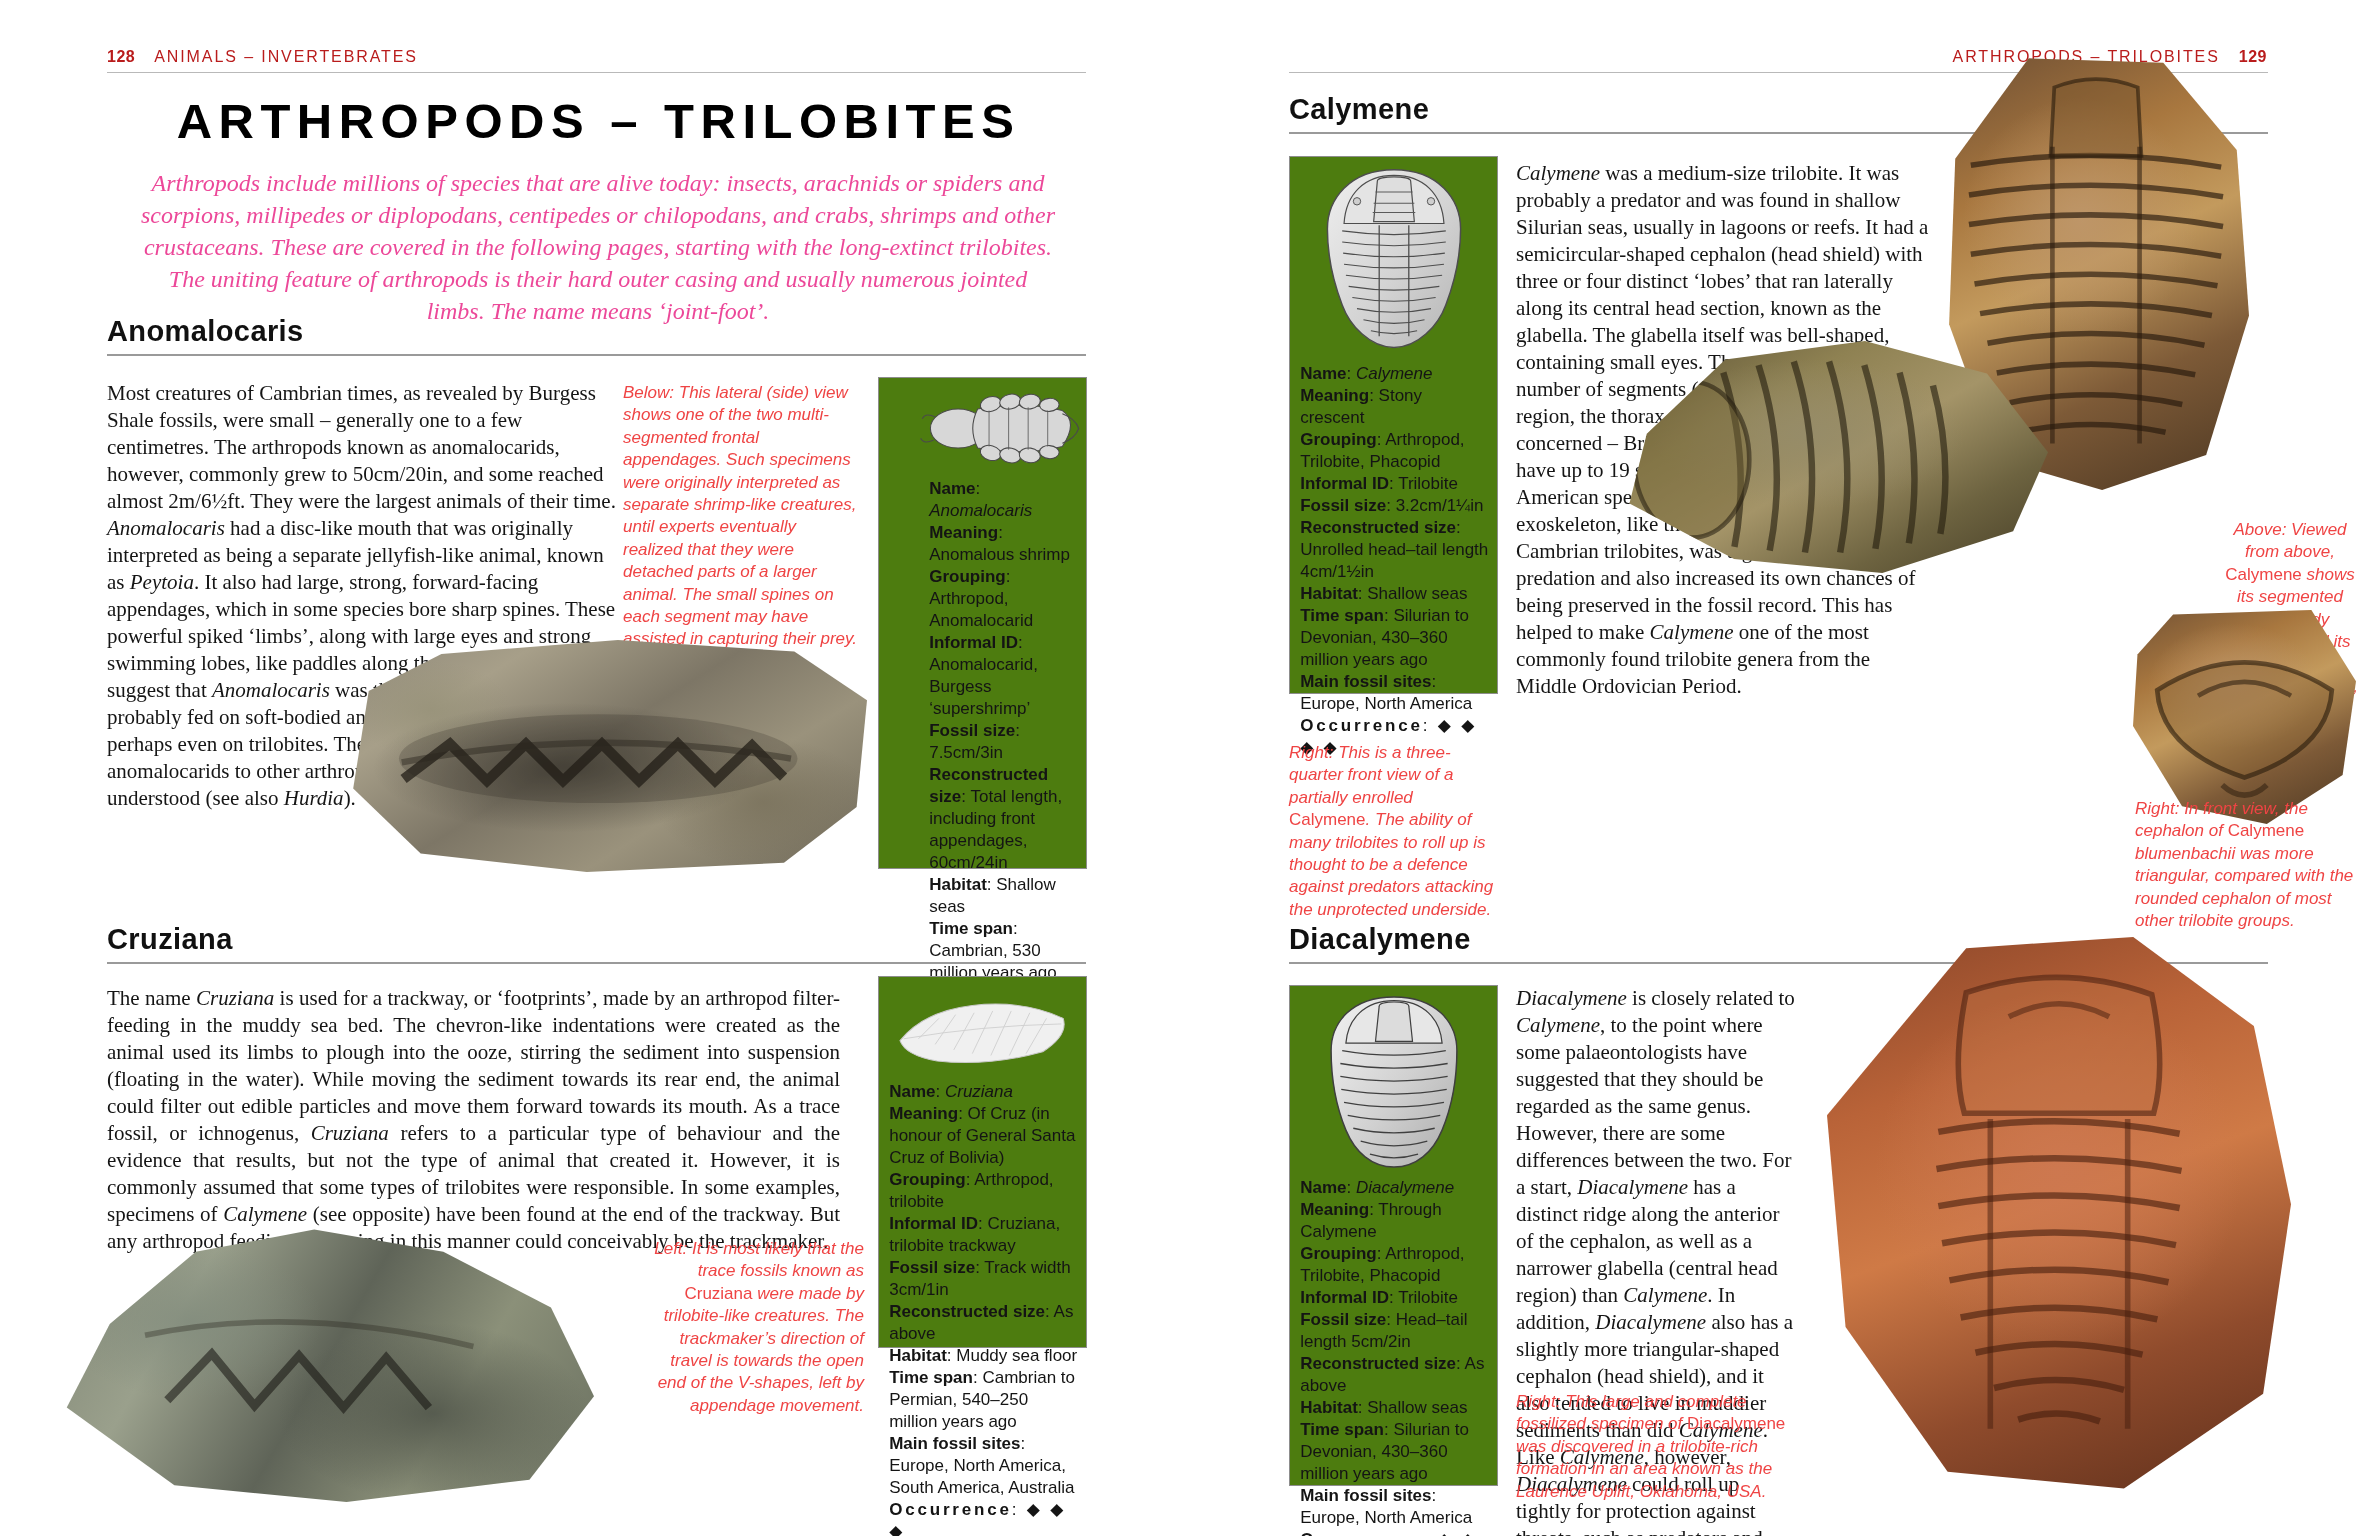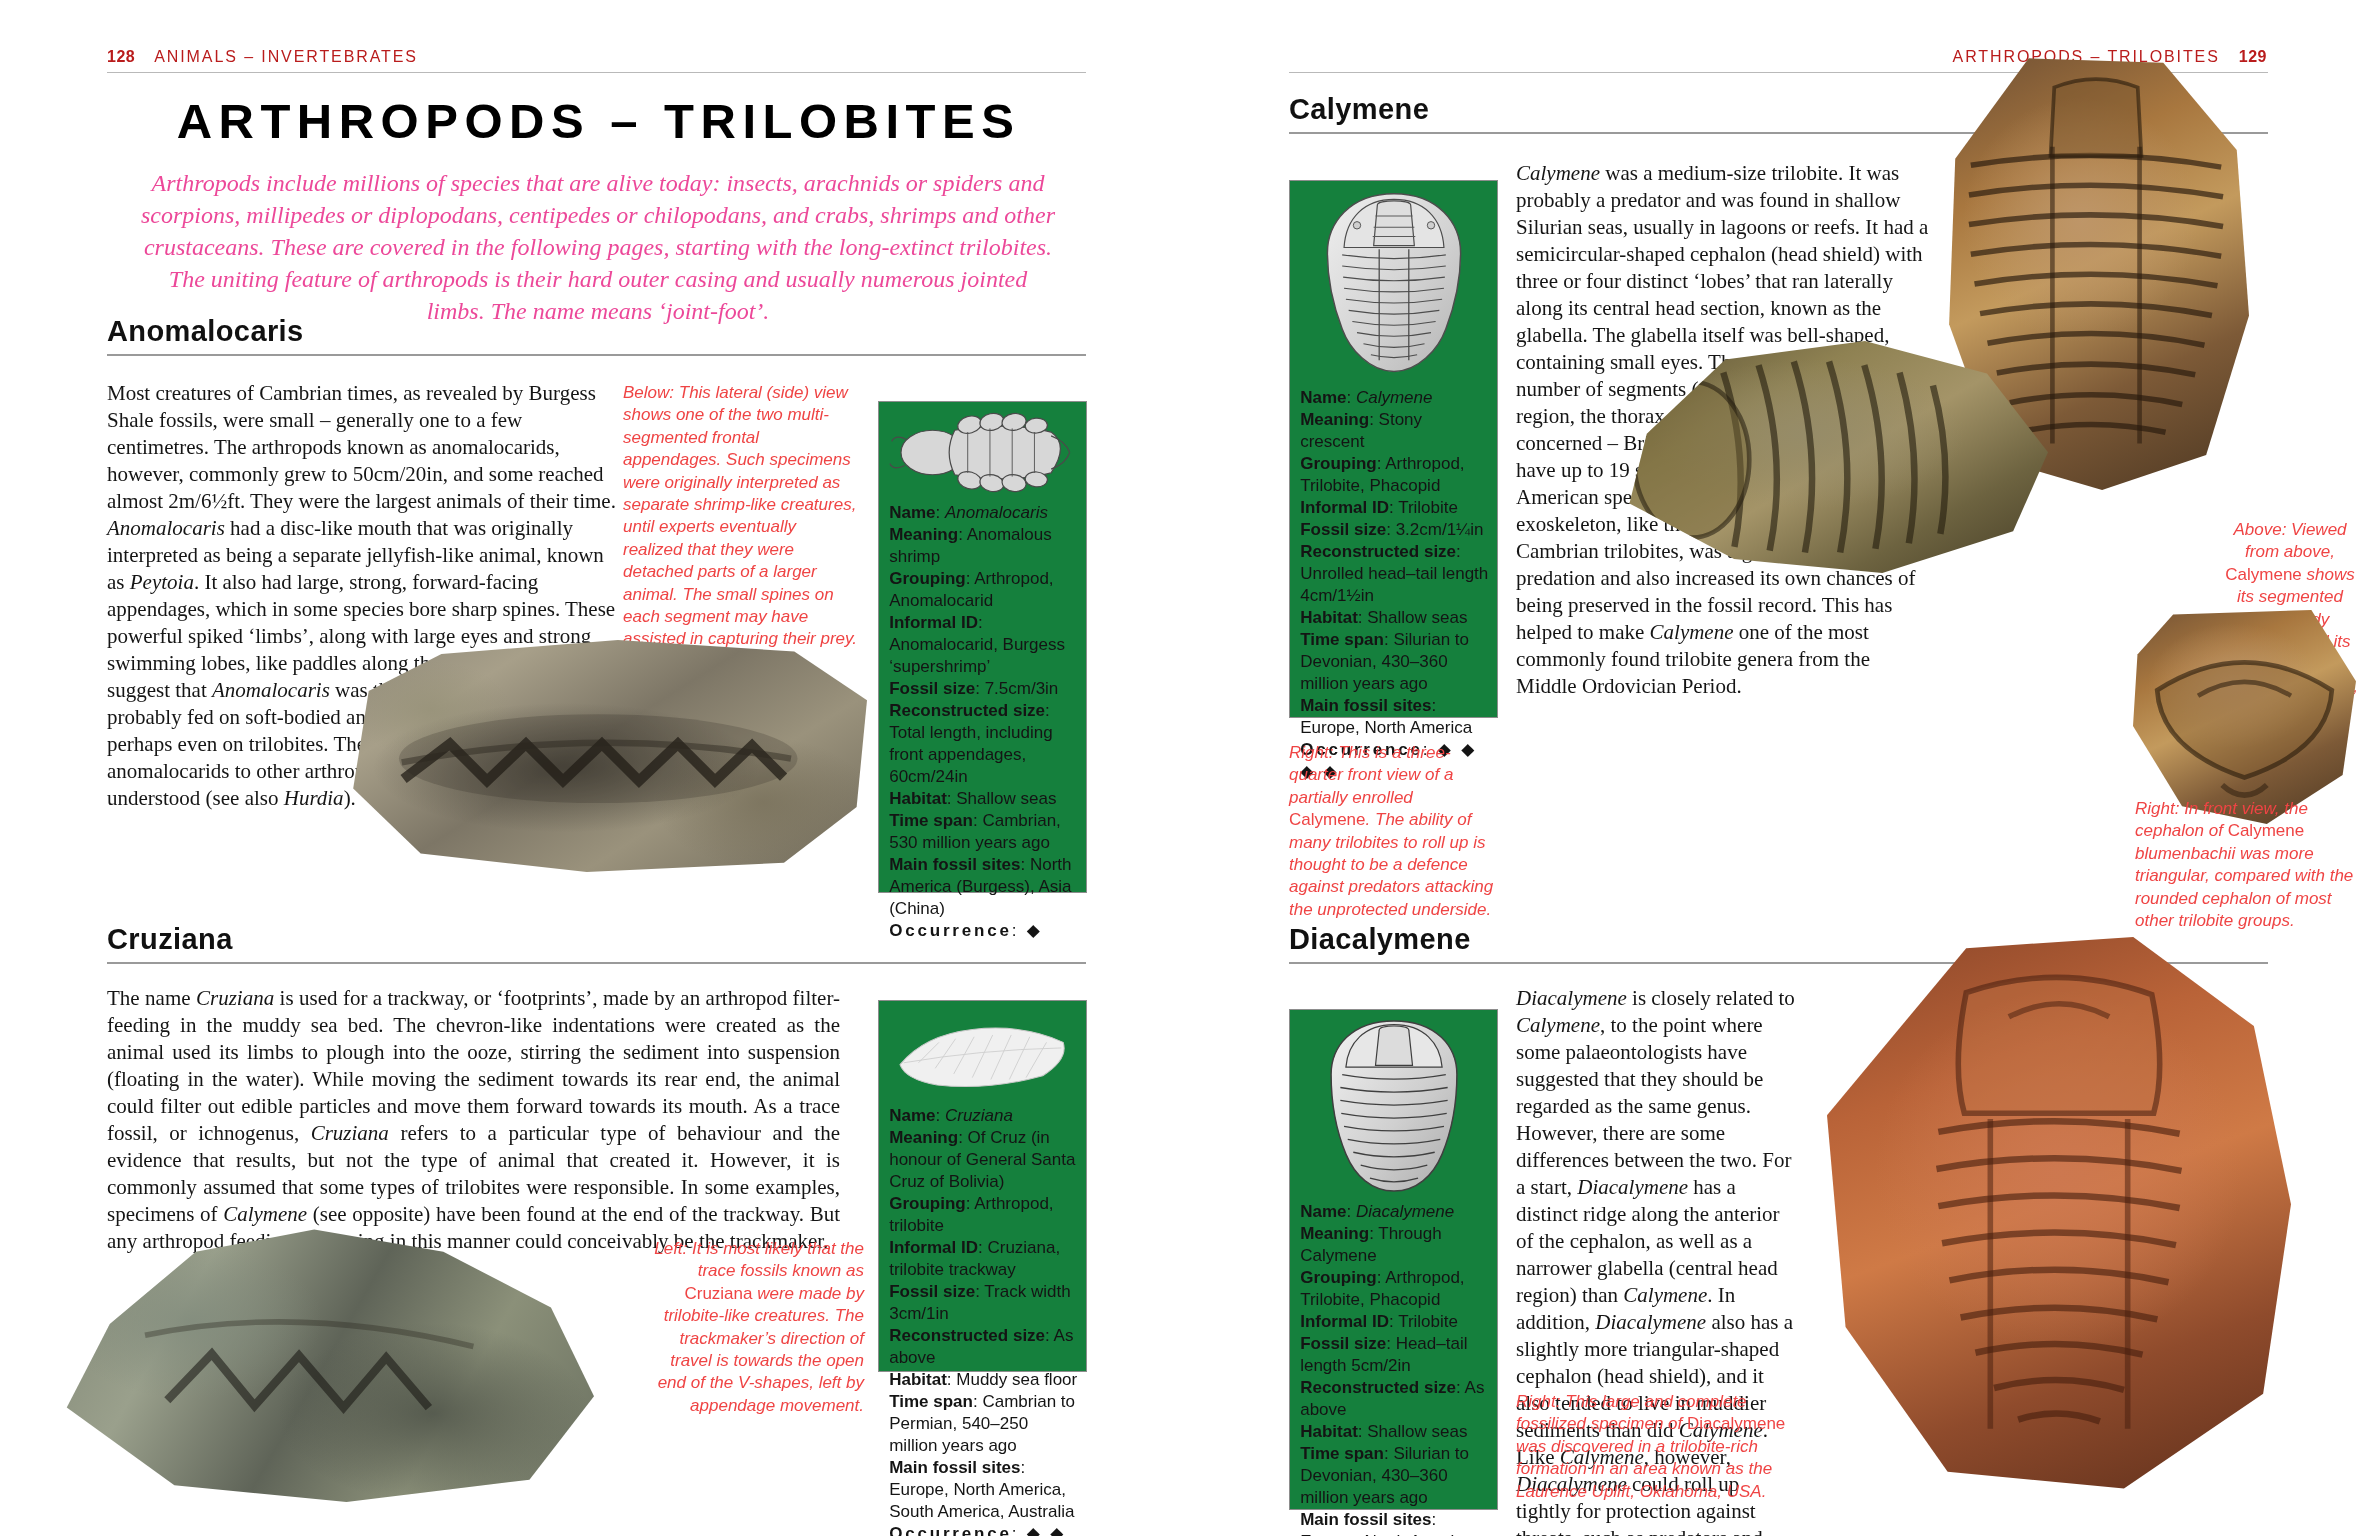--- a/index.html
+++ b/index.html
@@ -35,21 +35,21 @@
   .body-col{position:absolute;font-family:"Liberation Serif",serif;font-size:21px;
             line-height:27px;color:#151515;text-align:left;}
   .body-col i,.body-col em{font-style:italic;}
 
   
   .caption{position:absolute;font-family:"Liberation Sans",sans-serif;font-style:italic;
            font-size:17px;line-height:22.4px;color:#ef4444;}
   .caption .rom{font-style:normal;}
 
   
-  .factbox{position:absolute;border:0.9px solid #8d8d8d;background:#15803d;box-sizing:border-box;margin-top:24px;}
+  .factbox{position:absolute;border:0.9px solid #8d8d8d;background:#4d7c0f;box-sizing:border-box;}
   .fact-art{width:100%;display:flex;align-items:center;justify-content:center;}
   .fact-list{font-family:"Liberation Sans",sans-serif;font-size:17px;line-height:22px;
              color:#141414;padding:0 8.3px 7.4px 10.2px;}
   .fact-list b{font-weight:bold;}
   .fact-list i{font-style:italic;}
   .fact-row{margin:0;}
   .dia{letter-spacing:2.8px;}
 
   
   .photo{position:absolute;overflow:hidden;}
@@ -105,21 +105,21 @@
 
     <div class="photo rock1" style="top:640px;left:348px;width:519px;height:232px;
          clip-path:polygon(4% 22%,18% 6%,52% 0%,86% 5%,100% 26%,98% 72%,84% 96%,46% 100%,14% 92%,1% 64%);">
       <svg class="seg-ov" viewBox="0 0 560 250" preserveAspectRatio="none">
         <path d="M60,150 L110,112 L150,152 L192,112 L232,152 L274,112 L314,152 L356,112 L396,152 L436,114 L470,148" fill="none" stroke="rgba(30,26,20,.72)" stroke-width="11"></path>
         <path d="M58,132 Q270,92 478,128" fill="none" stroke="rgba(45,40,30,.45)" stroke-width="7"></path>
         <ellipse cx="270" cy="128" rx="215" ry="48" fill="rgba(35,30,24,.20)"></ellipse>
       </svg>
     </div>
 
-    <div class="factbox" style="top:377px;left:878px;width:209px;height:492px;">
+    <div class="factbox" style="top:377px;left:878px;width:209px;height:492px;padding-left:40px;">
       <div class="fact-art" style="height:100px;">
         <svg width="190" height="89" viewBox="0 0 205 96">
           <g fill="#d7d7d7" stroke="#4a4a4a" stroke-width="1.3">
             <ellipse cx="48" cy="48" rx="34" ry="24"></ellipse>
             <path d="M72,24 Q130,14 176,26 Q196,40 176,70 Q130,82 72,72 Q60,48 72,24 Z"></path>
             <g>
               <ellipse cx="88" cy="18" rx="13" ry="9" transform="rotate(-16 88 18)"></ellipse>
               <ellipse cx="112" cy="15" rx="13" ry="9" transform="rotate(-12 112 15)"></ellipse>
               <ellipse cx="136" cy="15" rx="13" ry="9" transform="rotate(-8 136 15)"></ellipse>
               <ellipse cx="160" cy="19" rx="12" ry="8" transform="rotate(-4 160 19)"></ellipse>

